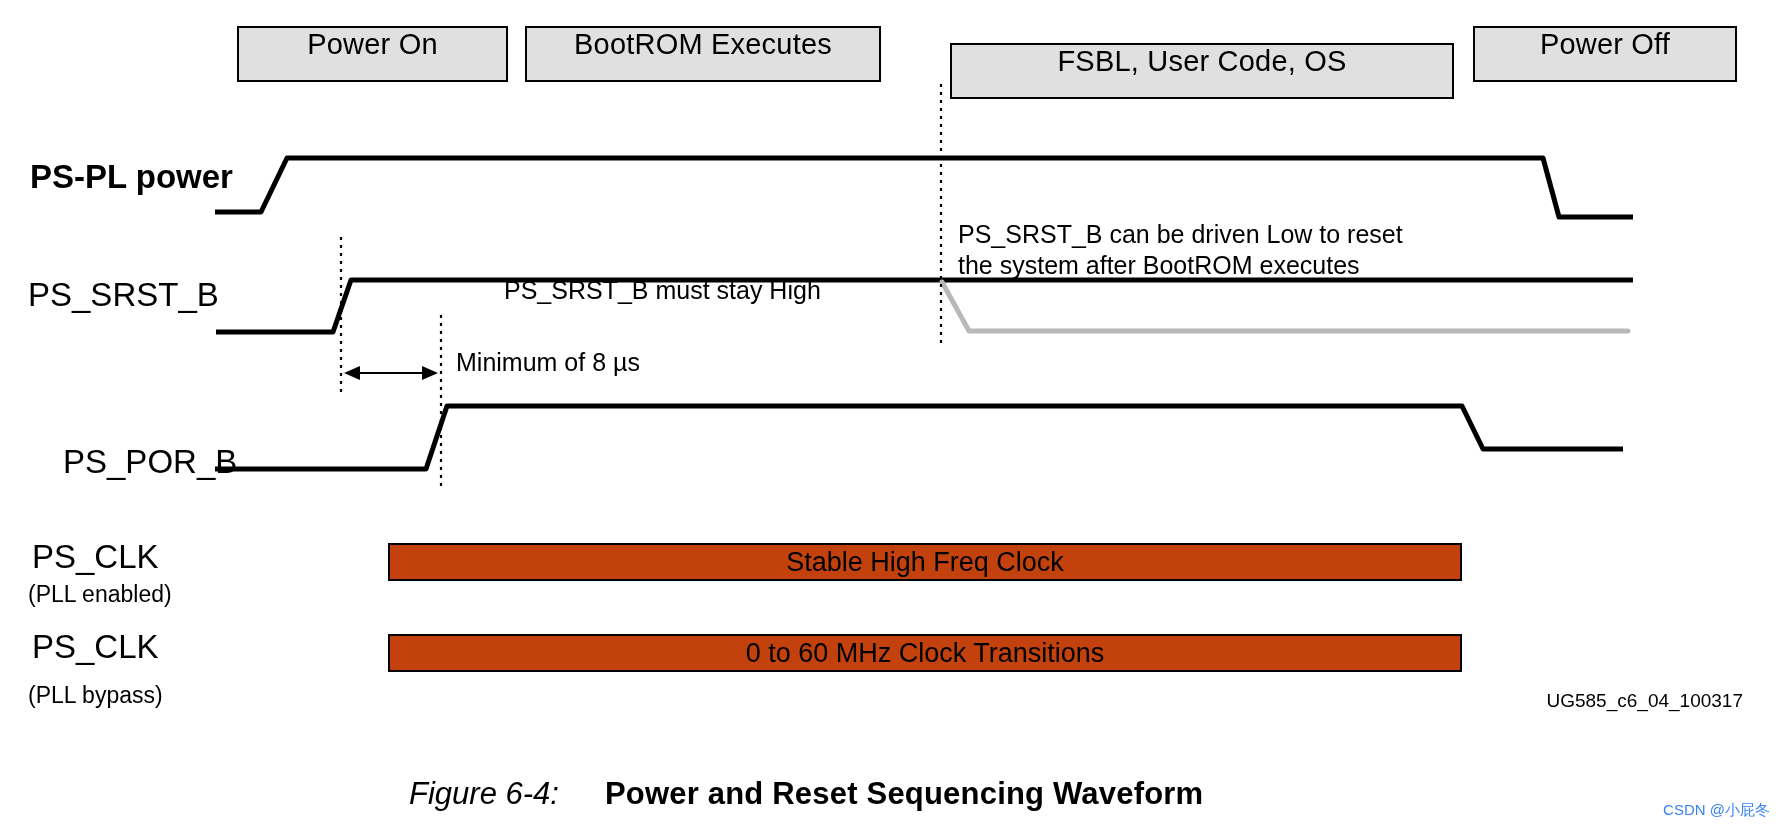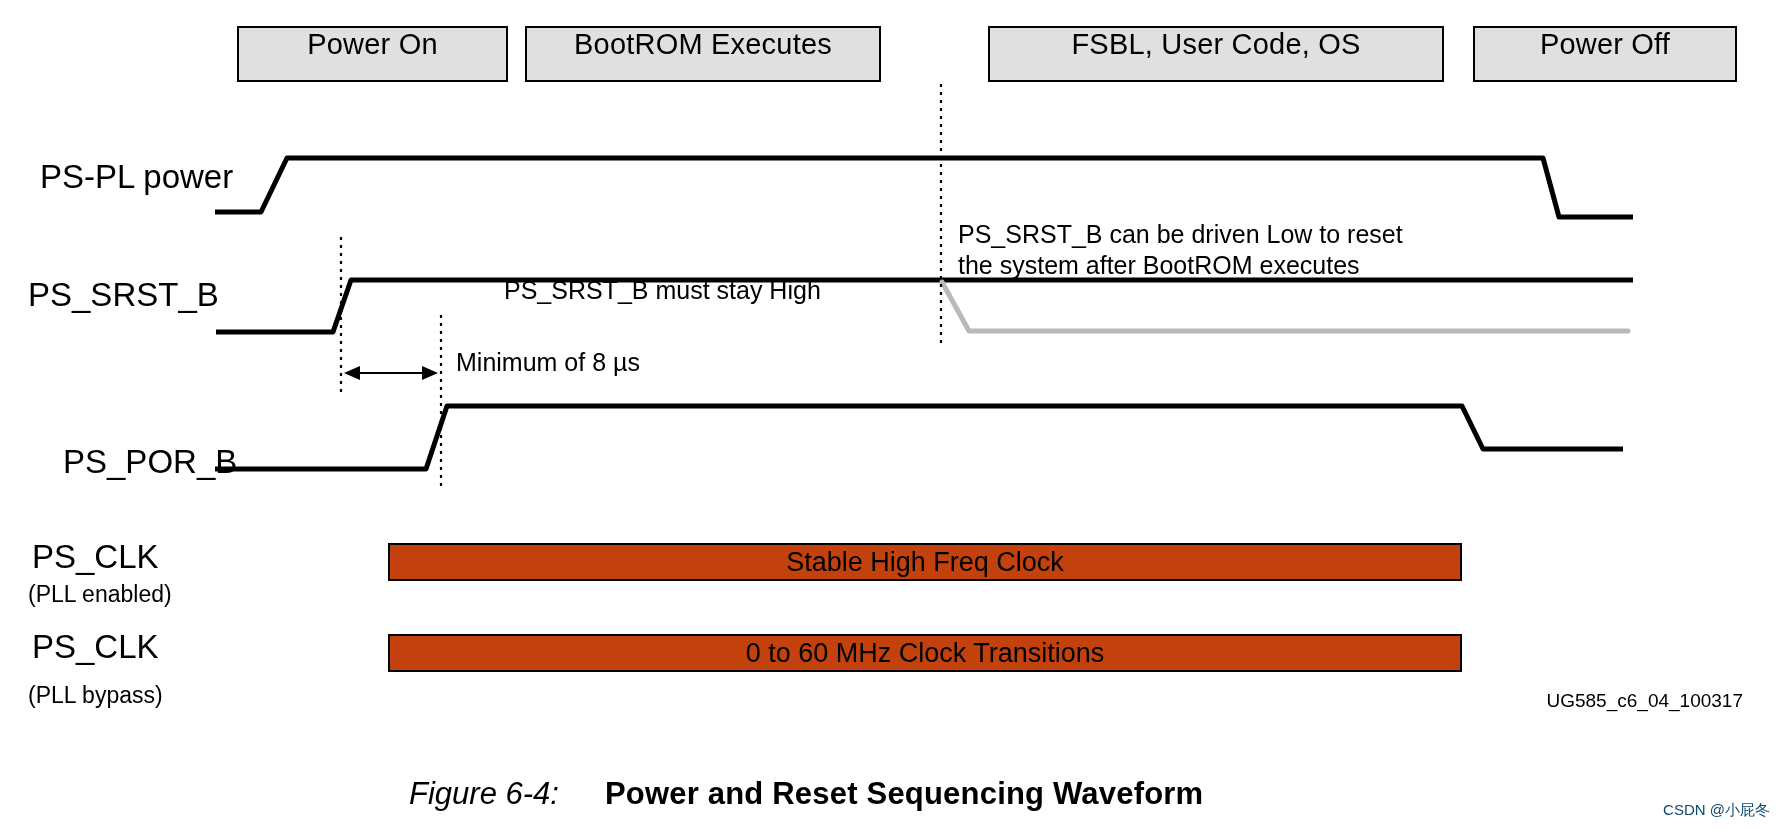--- a/index.html
+++ b/index.html
@@ -11,27 +11,27 @@
 
   
   .phase-box{
     position:absolute;top:26px;height:56px;background:#e0e0e0;
     border:2.5px solid #000;box-sizing:border-box;
     display:flex;align-items:flex-start;justify-content:center;
     font-size:29px;letter-spacing:.2px;
   }
   .pb1{left:237px;width:271px;}
   .pb2{left:525px;width:356px;}
-  .pb3{left:988px;width:456px;}
+  .pb3{left:950px;width:504px;margin-top:17px;}
   .pb4{left:1473px;width:264px;}
 
   
   .sig-label{position:absolute;font-size:33px;white-space:nowrap;}
   .sig-sub{position:absolute;font-size:23px;white-space:nowrap;}
-  .lbl-pspl{left:40px;top:158px;}
+  .lbl-pspl{left:30px;top:158px;font-weight:bold;}
   .lbl-srst{left:28px;top:276px;}
   .lbl-por{left:31px;top:443px;margin-left:32px;}
   .lbl-clk1{left:32px;top:538px;}
   .sub-clk1{left:28px;top:581px;}
   .lbl-clk2{left:32px;top:628px;}
   .sub-clk2{left:28px;top:682px;}
 
   
   .clock-bar{
     position:absolute;left:388px;width:1074px;height:38px;background:#c2410c;
@@ -49,21 +49,21 @@
 
   .ref-id{position:absolute;right:41px;top:690px;font-size:19px;}
 
   .caption{
     position:absolute;left:409px;top:776px;display:flex;align-items:baseline;gap:46px;
     font-size:31px;
   }
   .caption .fig{font-style:italic;}
   .caption .ttl{font-weight:bold;letter-spacing:.2px;}
 
-  .watermark{position:absolute;right:14px;bottom:8px;font-size:15px;color:#0c4a6e;}
+  .watermark{position:absolute;right:14px;bottom:8px;font-size:15px;color:#3b82f6;}
 </style>
 </head>
 <body>
 
 <div class="stage">
 
   <svg class="wires" viewBox="0 0 1784 828">
 
     <path d="M215,212 H261 L287,158 H1543 L1559,217 H1633" fill="none" stroke="#000" stroke-width="5" stroke-linejoin="round"></path>
 

